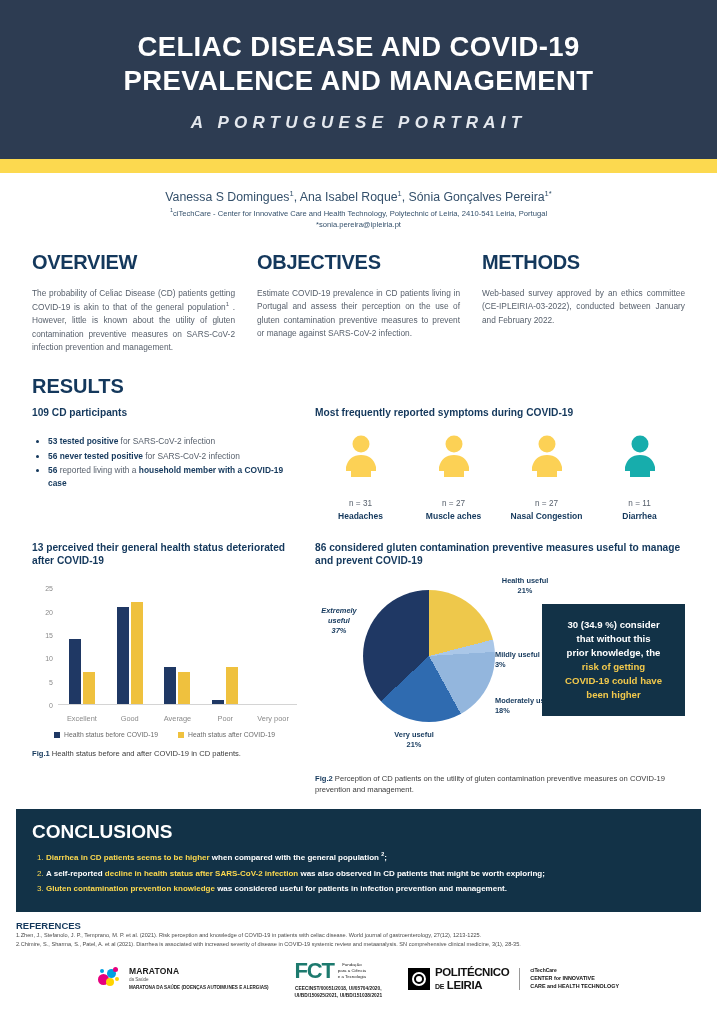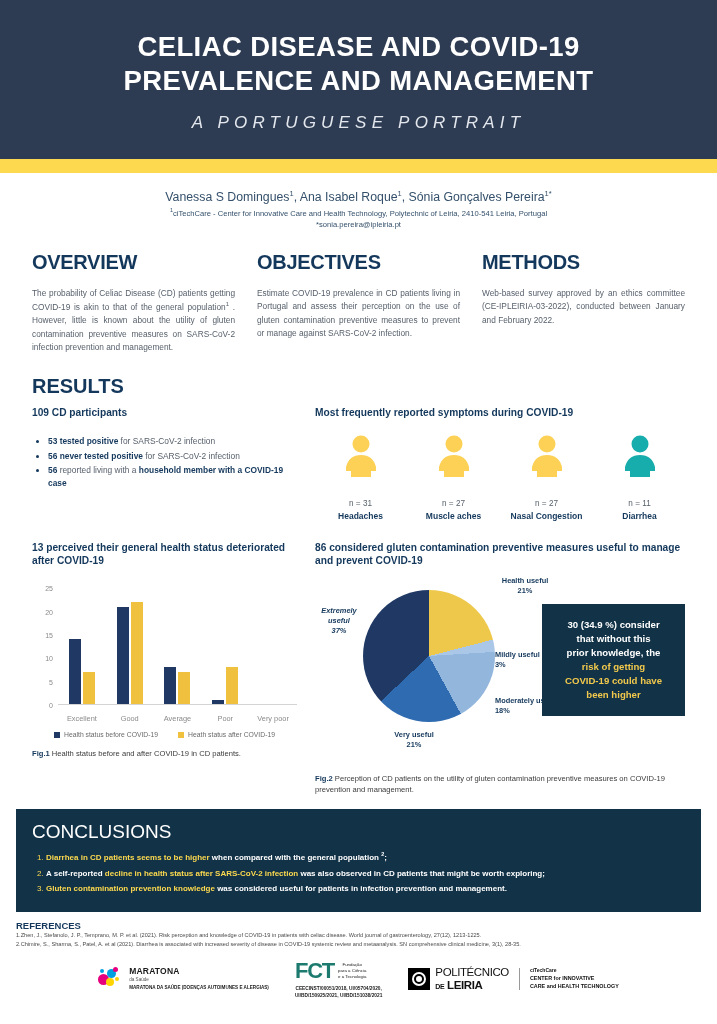--- a/index.html
+++ b/index.html
@@ -25,21 +25,21 @@
     letter-spacing: 0.4px;
     line-height: 1.22;
     text-transform: uppercase;
   }
   .header .subtitle {
     color: #e4e8ee;
     font-size: 17px;
     font-style: italic;
     letter-spacing: 5.2px;
     margin-top: 16px;
-    font-weight: 400;
+    font-weight: 700;
   }
   .accentbar { height: 14px; background: #fcd94f; }
 
   
   .authors {
     text-align: center;
     padding: 16px 40px 8px;
   }
   .authors .names { font-size: 12.3px; color: #34506b; }
   .authors .names sup { font-size: 7.5px; }
@@ -149,21 +149,21 @@
   .callout p { font-size: 9.6px; font-weight: bold; color: #ffffff; line-height: 1.45; }
   .callout .hl { color: #f2c94c; }
 
   
   .conclusions {
     margin: 14px 16px 0;
     background: #123247;
     padding: 12px 16px 14px;
   }
   .conclusions h2 {
-    font-size: 19px; font-weight: normal; color: #ffffff; margin-bottom: 6px;
+    font-size: 19px; font-weight: bold; color: #ffffff; margin-bottom: 6px;
   }
   .conclusions ol { padding-left: 14px; }
   .conclusions li {
     font-size: 8px; color: #ffffff; line-height: 1.85;
     text-align: justify; margin-bottom: 1px;
   }
   .conclusions li::marker { color: #fcd94f; }
   .conclusions .hl { color: #fcd94f; font-weight: bold; }
   .conclusions li b { font-weight: bold; }
   .conclusions li sup { font-size: 5.5px; }
@@ -194,21 +194,21 @@
   .ipl-mark {
     width: 22px; height: 22px; background: #000;
     display: flex; align-items: center; justify-content: center;
   }
   .ipl-mark .ring {
     width: 14px; height: 14px; border-radius: 50%;
     background: #000; border: 2.5px solid #fff;
     display: flex; align-items: center; justify-content: center;
   }
   .ipl-mark .dot { width: 6px; height: 6px; border-radius: 50%; background: #fff; }
-  .ipl-1 { font-size: 11.5px; font-weight: normal; color: #111; letter-spacing: -0.4px; }
+  .ipl-1 { font-size: 11.5px; font-weight: bold; color: #111; letter-spacing: -0.4px; }
   .ipl-2 { font-size: 11.5px; font-weight: bold; color: #111; letter-spacing: -0.4px; }
   .ipl-2 small { font-size: 7px; }
   .cite-div { width: 1px; background: #999; height: 22px; margin: 0 5px; }
   .cite-1 { font-size: 5px; font-weight: bold; color: #111; }
   .cite-2 { font-size: 5.4px; font-weight: bold; color: #111; line-height: 1.5; }
 </style>
 </head>
 <body>
 
 <div class="header">

